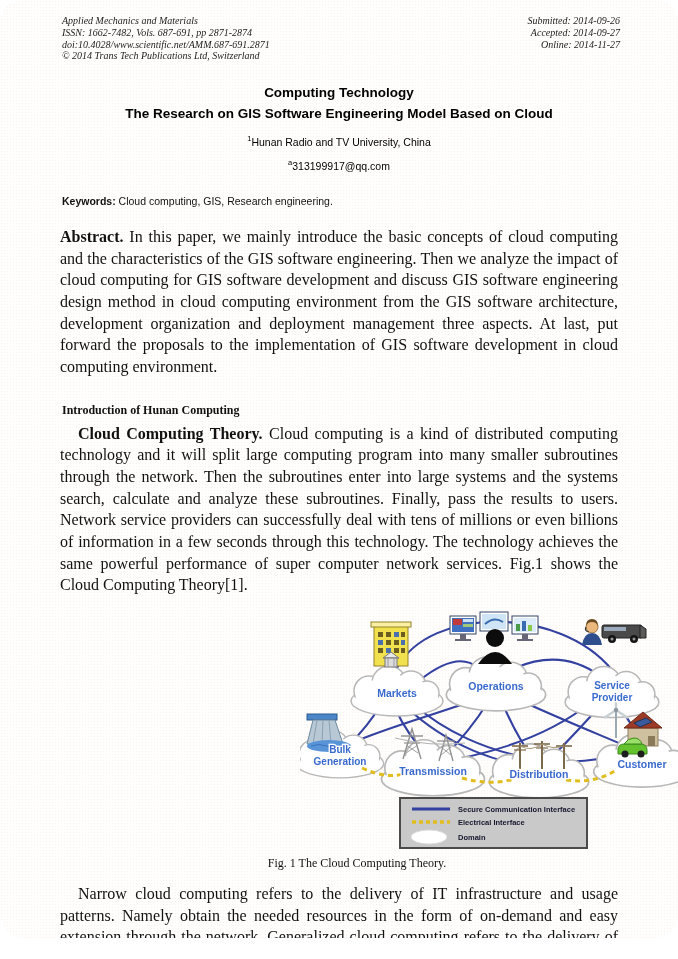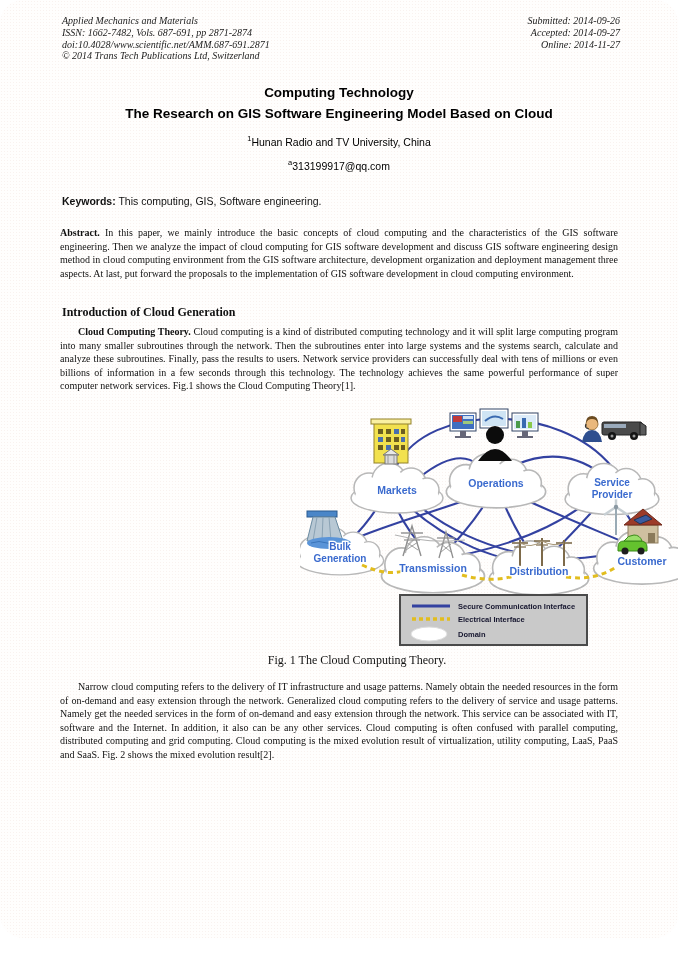--- a/index.html
+++ b/index.html
@@ -32,21 +32,21 @@
     font-size:10.5px; color:#000;
   }
   .affil { margin-top:9px; }
   .email { margin-top:10px; }
   .affil sup, .email sup { font-size:7.5px; }
   .kw {
     margin:24px 60px 0 62px;
     font-family:"Liberation Sans", sans-serif; font-size:10.5px;
   }
   .para {
-    margin:0 60px; font-size:10px; line-height:1.355;
+    margin:0 60px; font-size:16px; line-height:1.355;
     text-align:justify;
   }
   .para.abstract { margin-top:19px; }
   .section-h {
     margin:25px 60px 0 62px; font-weight:bold; font-size:12px;
   }
   .para.body1 { margin-top:5px; }
   .para.body1, .para.body2 { text-indent:18px; }
   .para.body2 { margin-top:12px; }
   .figwrap { margin-top:2px; text-align:right; }
@@ -86,25 +86,25 @@
   <div class="title">
     <div>Computing Technology</div>
     <div>The Research on GIS Software Engineering Model Based on Cloud</div>
   </div>
 
 
   <div class="affil"><sup>1</sup><span>Hunan Radio and TV University, China</span></div>
 
   <div class="email"><sup>a</sup><span>313199917@qq.com</span></div>
 
-  <div class="kw"><b>Keywords:</b><span> This computing, GIS, Software engineering.</span></div>
+  <div class="kw"><b>Keywords:</b><span> Cloud computing, GIS, Research engineering.</span></div>
 
   <p class="para abstract"><b>Abstract.</b><span> In this paper, we mainly introduce the basic concepts of cloud computing and the characteristics of the GIS software engineering. Then we analyze the impact of cloud computing for GIS software development and discuss GIS software engineering design method in cloud computing environment from the GIS software architecture, development organization and deployment management three aspects. At last, put forward the proposals to the implementation of GIS software development in cloud computing environment.</span></p>
 
-  <div class="section-h">Introduction of Cloud Generation</div>
+  <div class="section-h">Introduction of Hunan Computing</div>
 
   <p class="para body1"><b>Cloud Computing Theory.</b><span> Cloud computing is a kind of distributed computing technology and it will split large computing program into many smaller subroutines through the network. Then the subroutines enter into large systems and the systems search, calculate and analyze these subroutines. Finally, pass the results to users. Network service providers can successfully deal with tens of millions or even billions of information in a few seconds through this technology. The technology achieves the same powerful performance of super computer network services. Fig.1 shows the Cloud Computing Theory[1].</span></p>
 
   <div class="figwrap">
     <svg width="378" height="252" viewBox="0 0 378 252">
       <defs>
         <g id="cloud">
           <ellipse cx="0" cy="8" rx="46" ry="15" fill="#fff" stroke="#b8b8b8" stroke-width="1.5"></ellipse>
           <circle cx="-28" cy="-2" r="15" fill="#fff" stroke="#b8b8b8" stroke-width="1.5"></circle>
           <circle cx="-8" cy="-10" r="17" fill="#fff" stroke="#b8b8b8" stroke-width="1.5"></circle>

